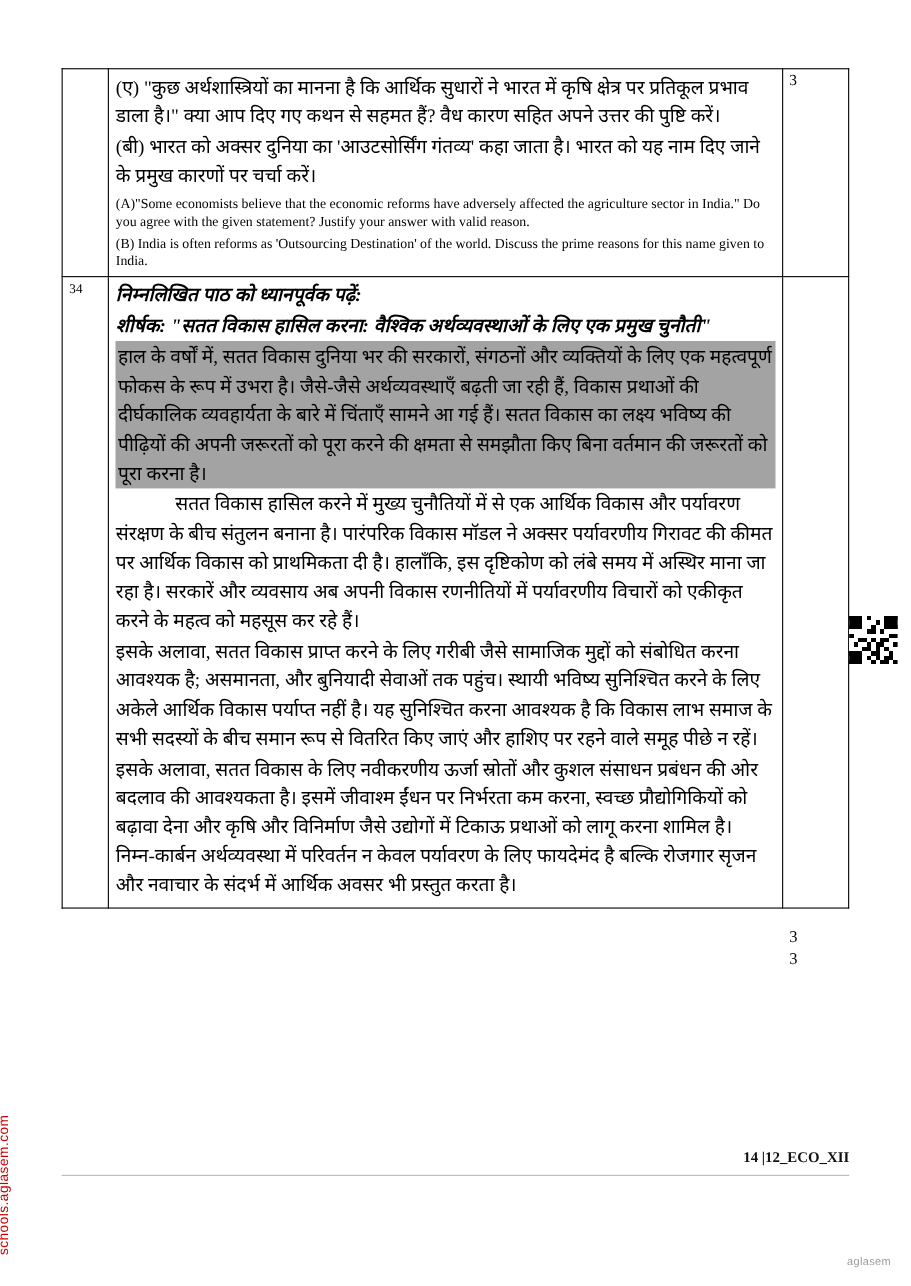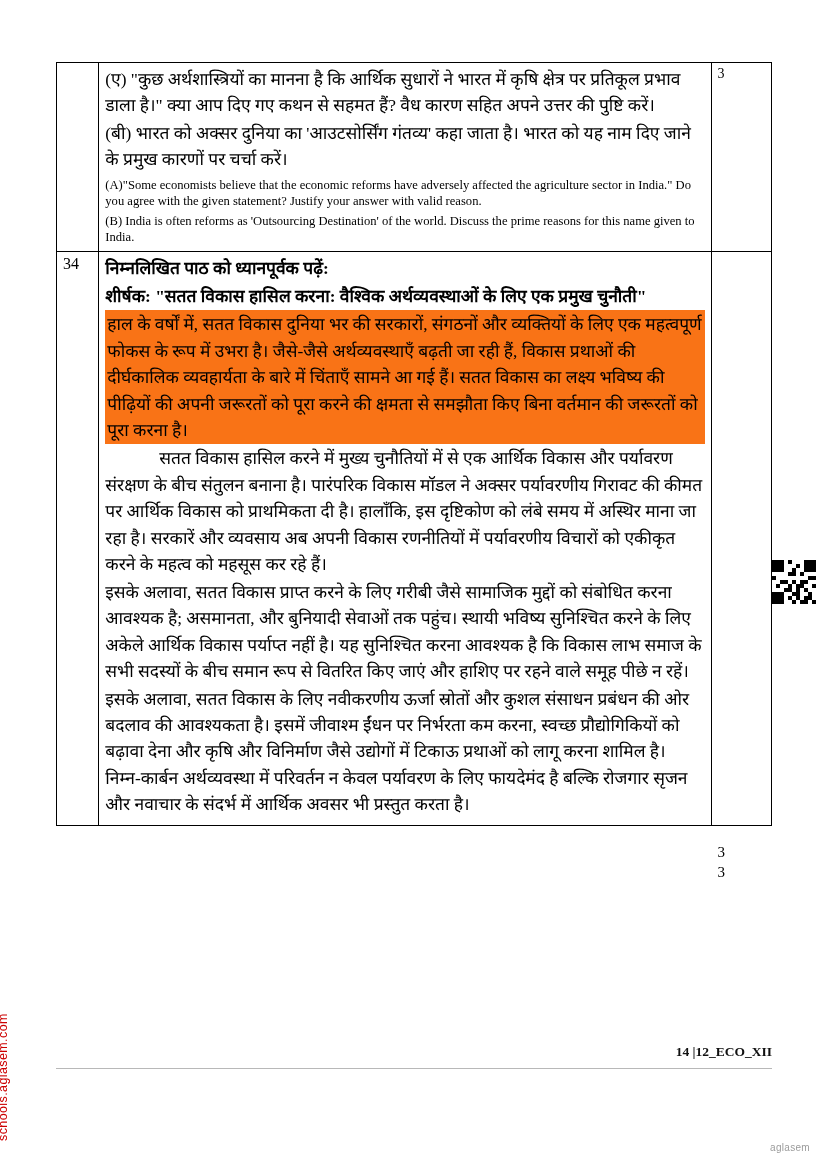--- a/index.html
+++ b/index.html
@@ -68,36 +68,36 @@
     line-height: 1.52;
     color: #000;
   }
   .eng {
     font-family: "Liberation Serif", serif;
     font-size: 12.6px;
     line-height: 1.28;
     color: #000;
     margin-top: 4px;
   }
-  .bold { font-weight: bold; }
+  .bold { font-weight: bold; font-style: italic; }
   .marks {
     font-family: "Liberation Serif", serif;
     font-size: 14px;
     text-align: left;
     padding-left: 6px;
   }
   .qno {
     font-family: "Liberation Serif", serif;
-    font-size: 16px;
+    font-size: 12px;
     padding-left: 4px;
   }
   .para { margin: 0 0 1px 0; }
   .indent { text-indent: 54px; }
   .shaded {
-    background: #f97316;
+    background: #a3a3a3;
     padding: 1px 2px;
   }
   
   .qr {
     position: absolute;
     left: 772px;
     top: 560px;
     width: 44px;
     height: 44px;
   }

